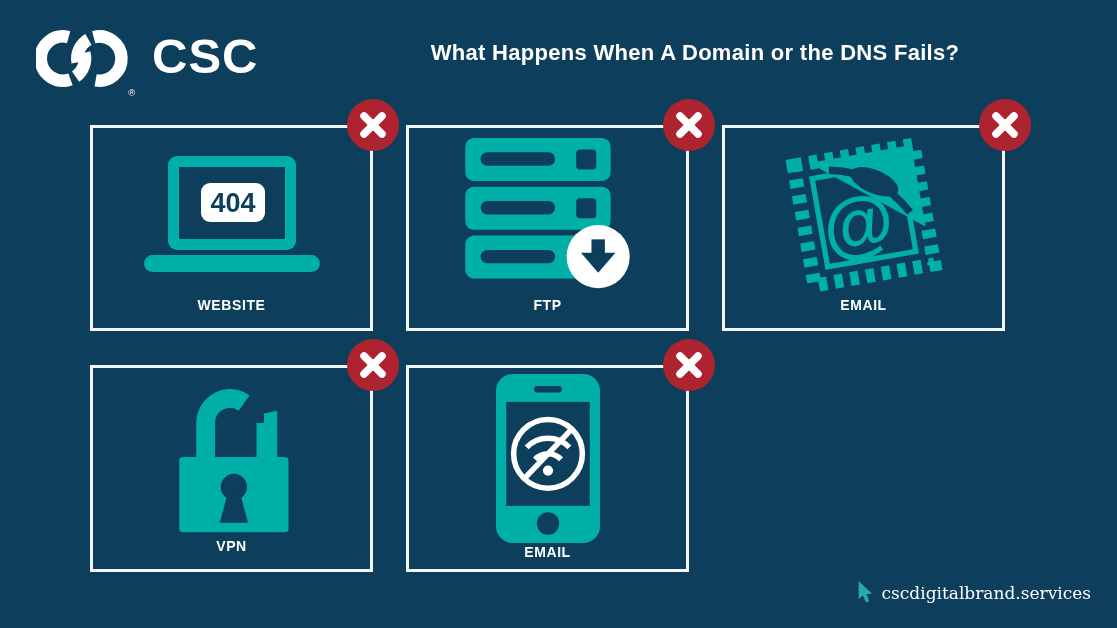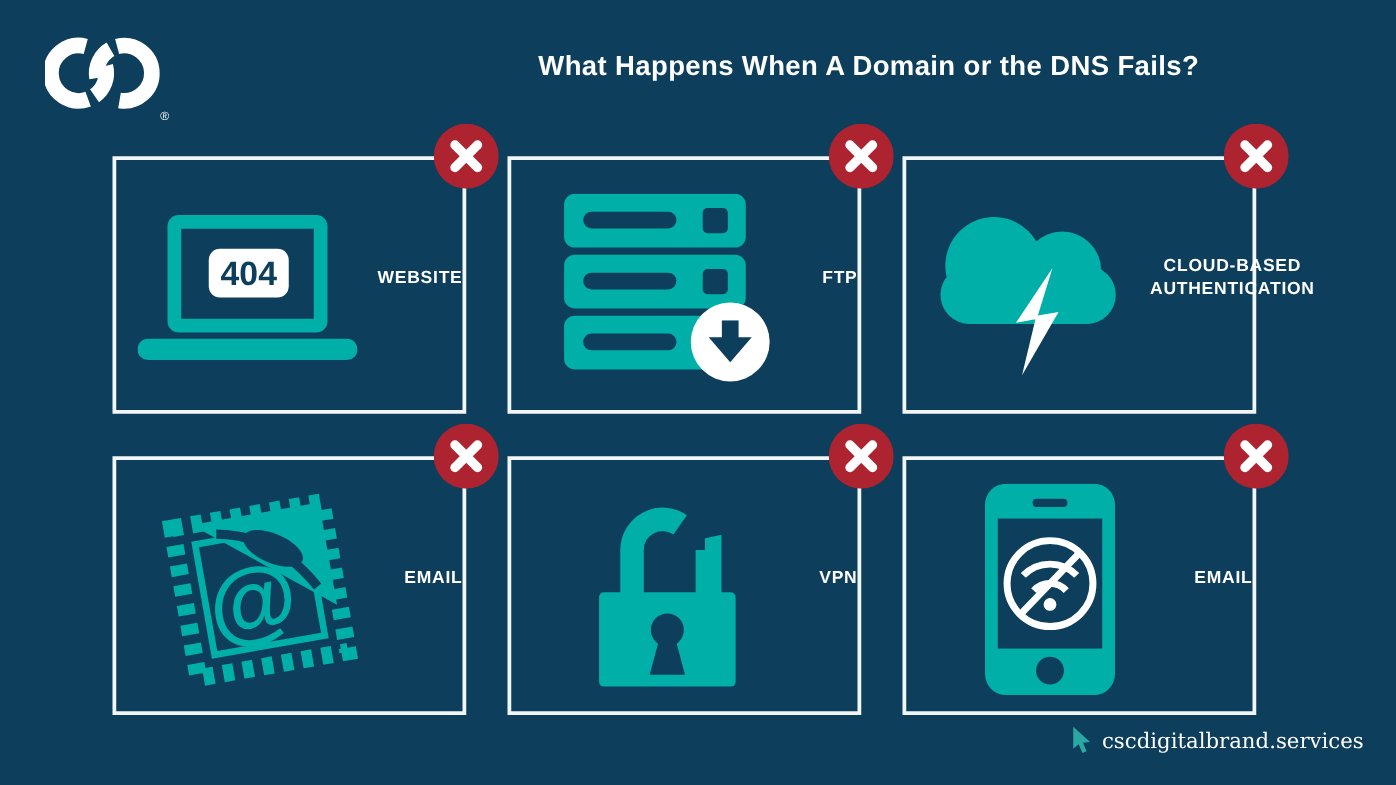--- a/index.html
+++ b/index.html
@@ -31,21 +31,21 @@
     position:absolute;left:90px;top:125px;
     display:grid;
     grid-template-columns:283px 283px 283px;
     grid-template-rows:206px 207px;
     column-gap:33px;row-gap:34px;
   }
   .panel{
     position:relative;
     border:3px solid #f2f6f7;
     box-sizing:border-box;
-    display:flex;align-items:center;
+    display:flex;flex-direction:column;align-items:center;
   }
   .icon-zone{
     flex:1;display:flex;align-items:center;justify-content:center;
     width:100%;
     padding-top:6px;
   }
   .panel-label{
     font-size:14px;font-weight:bold;letter-spacing:.6px;
     text-align:center;line-height:1.3;
     max-width:225px;
@@ -75,20 +75,21 @@
       <g stroke="#ffffff" stroke-width="13" fill="none">
 
         <path d="M 50.2 32.0 A 23 23 0 0 1 41.2 56.8"></path>
         <path d="M 35.9 59.6 A 23 23 0 1 1 33.9 15.8"></path>
 
         <path d="M 43.3 42.0 A 23 23 0 0 1 54.5 18.1"></path>
         <path d="M 60.0 15.8 A 23 23 0 1 1 62.0 60.7"></path>
       </g>
       <text x="96" y="77" font-size="10" fill="#ffffff">®</text>
     </svg>
+    <span class="logo-text">CSC</span>
   </div>
 
   <h1 class="title" style="margin:0;">What Happens When A Domain or the DNS Fails?</h1>
 
   <div class="grid">
 
     <div class="panel">
       <span class="badge">
         <svg width="52" height="52" viewBox="0 0 52 52">
           <circle cx="26" cy="26" r="26" fill="#ae2330"></circle>
@@ -127,38 +128,20 @@
           <rect x="116" y="63" width="21" height="21" rx="4" fill="#0d3e5c"></rect>
           <rect x="16" y="117" width="78" height="14" rx="7" fill="#0d3e5c"></rect>
           <circle cx="139" cy="124" r="33" fill="#ffffff"></circle>
           <rect x="132" y="106" width="14" height="16" fill="#0d3e5c"></rect>
           <polygon points="121,120 157,120 139,141" fill="#0d3e5c"></polygon>
         </svg>
       </div>
       <span class="panel-label">FTP</span>
     </div>
 
-    <div class="panel">
-      <span class="badge">
-        <svg width="52" height="52" viewBox="0 0 52 52">
-          <circle cx="26" cy="26" r="26" fill="#ae2330"></circle>
-          <line x1="17" y1="17" x2="35" y2="35" stroke="#ffffff" stroke-width="7.5" stroke-linecap="round"></line>
-          <line x1="35" y1="17" x2="17" y2="35" stroke="#ffffff" stroke-width="7.5" stroke-linecap="round"></line>
-        </svg>
-      </span>
-      <div class="icon-zone">
-        <svg width="195" height="151" viewBox="0 0 200 155">
-          <circle cx="72" cy="58" r="40" fill="#00b0a8"></circle>
-          <circle cx="128" cy="62" r="32" fill="#00b0a8"></circle>
-          <rect x="28" y="58" width="144" height="48" rx="24" fill="#00b0a8"></rect>
-          <path d="M120 60 L90 105 L106 102 L95 148 L125 96 L108 99 Z" fill="#ffffff"></path>
-        </svg>
-      </div>
-      <span class="panel-label">CLOUD-BASED AUTHENTICATION</span>
-    </div>
 
     <div class="panel">
       <span class="badge">
         <svg width="52" height="52" viewBox="0 0 52 52">
           <circle cx="26" cy="26" r="26" fill="#ae2330"></circle>
           <line x1="17" y1="17" x2="35" y2="35" stroke="#ffffff" stroke-width="7.5" stroke-linecap="round"></line>
           <line x1="35" y1="17" x2="17" y2="35" stroke="#ffffff" stroke-width="7.5" stroke-linecap="round"></line>
         </svg>
       </span>
       <div class="icon-zone">

